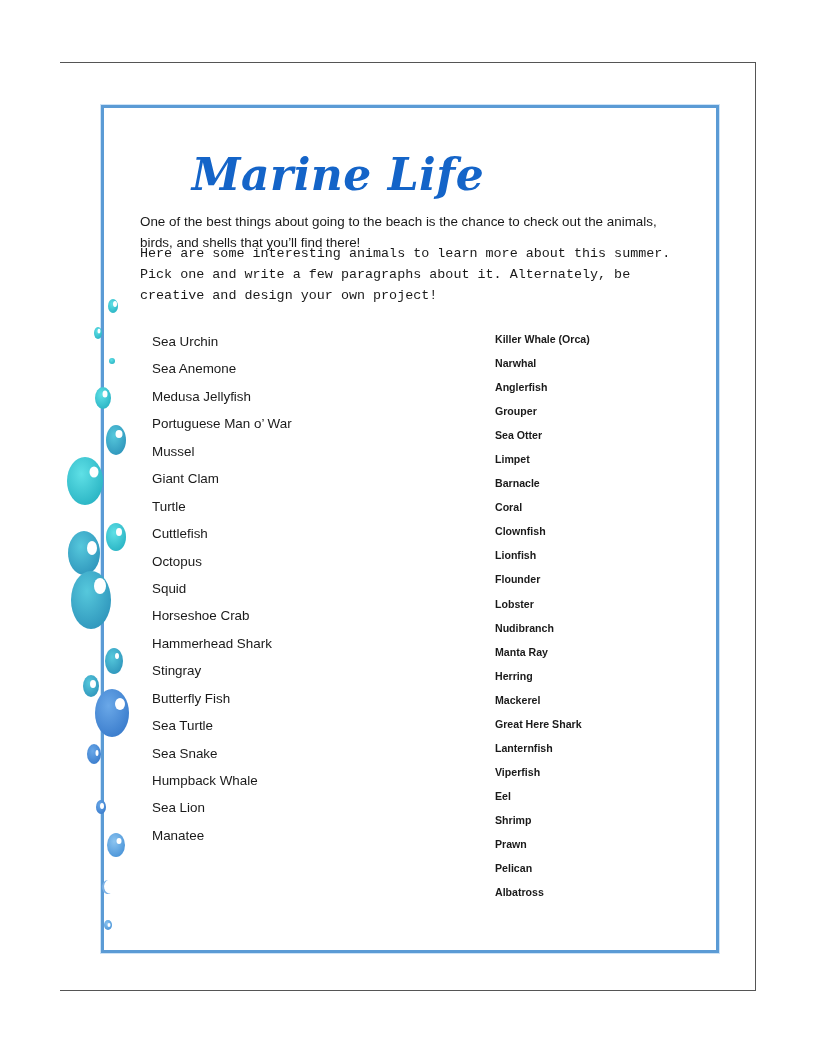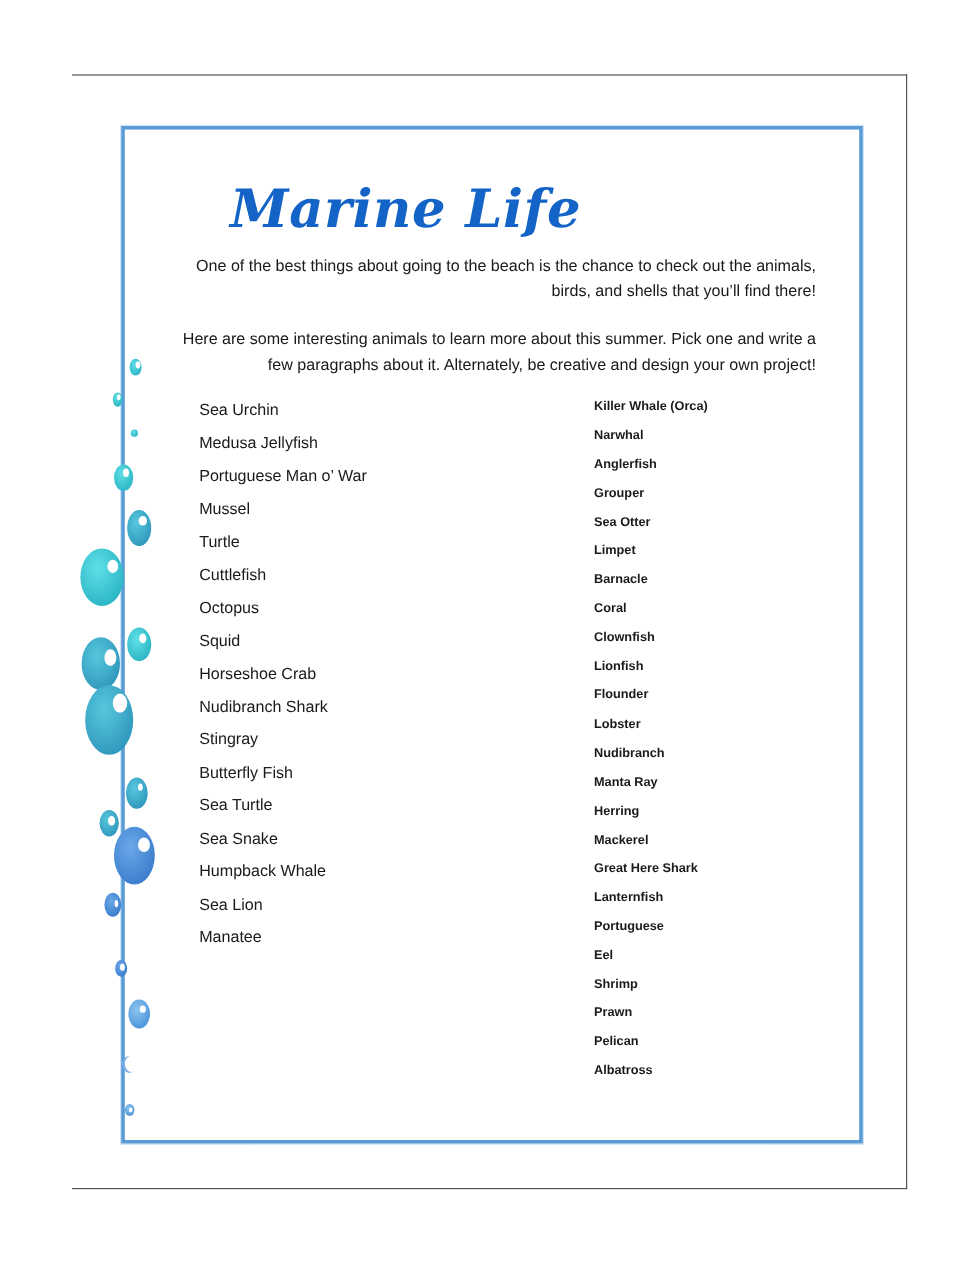--- a/index.html
+++ b/index.html
@@ -16,53 +16,55 @@
     position: absolute; left: 101px; top: 105px; width: 618px; height: 848px;
     border: 3px solid #5b9bd5; box-sizing: border-box;
     box-shadow: 0 0 0 1px rgba(155,200,240,0.5);
   }
   .title {
     position: absolute; left: 0; width: 676px; top: 140px; text-align: center;
     font-family: "DejaVu Serif", serif; font-style: italic; font-weight: bold;
     font-size: 44px; color: #1464c8; letter-spacing: 0.5px; line-height: 70px;
   }
   .intro {
-    position: absolute; left: 140px; width: 540px; text-align: right;
+    position: absolute; left: 140px; width: 540px; text-align: left;
     font-size: 13.4px; line-height: 21px; color: #1a1a1a;
   }
   .intro.p1 { top: 211px; }
-  .intro.p2 { top: 272px; }
+  .intro.p2 { top: 243px; font-family: Liberation Mono, monospace; }
   .col-left { position: absolute; left: 152px; top: 332px; }
-  .col-left .item { font-size: 13.4px; height: 27.45px; line-height: 20px; white-space: nowrap; margin-left: 14px; }
+  .col-left .item { font-size: 13.4px; height: 27.45px; line-height: 20px; white-space: nowrap; }
   .col-right { position: absolute; left: 495px; top: 331px; }
   .col-right .item { font-size: 10.6px; height: 24.05px; line-height: 16px; white-space: nowrap; font-weight: bold; }
   .bubbles { position: absolute; left: 0; top: 0; width: 816px; height: 1056px; pointer-events: none; }
 </style>
 </head>
 <body>
 
 <div class="page-outline"></div>
 <div class="frame"></div>
 
 <div class="title">Marine Life</div>
 
 <div class="intro p1">One of the best things about going to the beach is the chance to check out the animals, birds, and shells that you’ll find there!</div>
 <div class="intro p2">Here are some interesting animals to learn more about this summer. Pick one and write a few paragraphs about it. Alternately, be creative and design your own project!</div>
 
 <div class="col-left">
   <div class="item">Sea Urchin</div>
+  <div class="item">Sea Anemone</div>
   <div class="item">Medusa Jellyfish</div>
   <div class="item">Portuguese Man o’ War</div>
   <div class="item">Mussel</div>
+  <div class="item">Giant Clam</div>
   <div class="item">Turtle</div>
   <div class="item">Cuttlefish</div>
   <div class="item">Octopus</div>
   <div class="item">Squid</div>
   <div class="item">Horseshoe Crab</div>
-  <div class="item">Nudibranch Shark</div>
+  <div class="item">Hammerhead Shark</div>
   <div class="item">Stingray</div>
   <div class="item">Butterfly Fish</div>
   <div class="item">Sea Turtle</div>
   <div class="item">Sea Snake</div>
   <div class="item">Humpback Whale</div>
   <div class="item">Sea Lion</div>
   <div class="item">Manatee</div>
 </div>
 
 <div class="col-right">
@@ -77,21 +79,21 @@
   <div class="item">Clownfish</div>
   <div class="item">Lionfish</div>
   <div class="item">Flounder</div>
   <div class="item">Lobster</div>
   <div class="item">Nudibranch</div>
   <div class="item">Manta Ray</div>
   <div class="item">Herring</div>
   <div class="item">Mackerel</div>
   <div class="item">Great Here Shark</div>
   <div class="item">Lanternfish</div>
-  <div class="item">Portuguese</div>
+  <div class="item">Viperfish</div>
   <div class="item">Eel</div>
   <div class="item">Shrimp</div>
   <div class="item">Prawn</div>
   <div class="item">Pelican</div>
   <div class="item">Albatross</div>
 </div>
 
 <svg class="bubbles" viewBox="0 0 816 1056" xmlns="http://www.w3.org/2000/svg">
   <defs>
     <radialGradient id="gCyan" cx="40%" cy="35%" r="70%">

